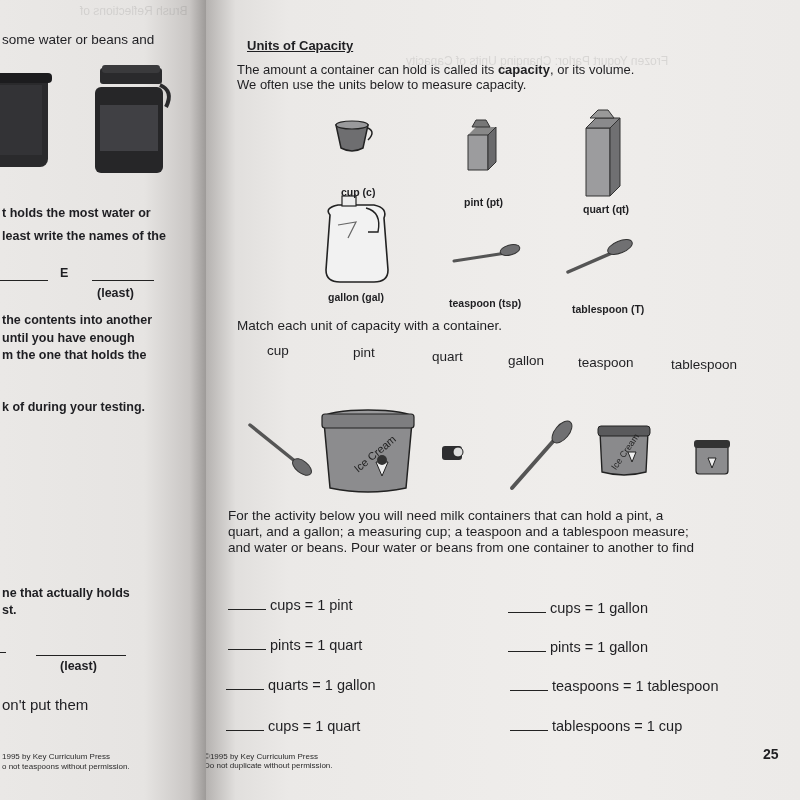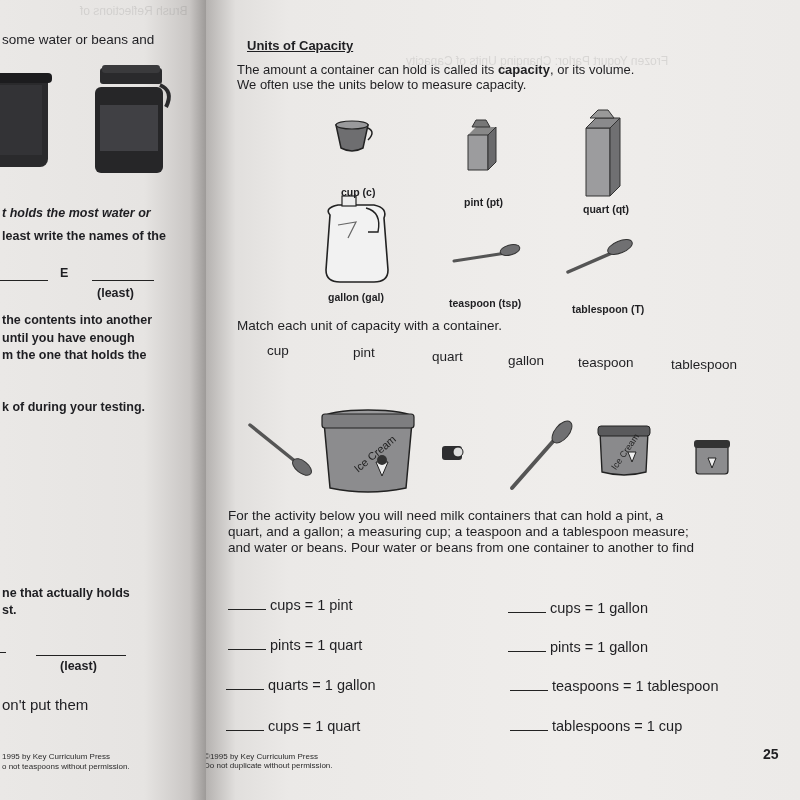--- a/index.html
+++ b/index.html
@@ -50,21 +50,21 @@
     </g>
     <g>
       <rect x="100" y="3" width="62" height="16" rx="3" fill="#2a2a2c"></rect>
       <rect x="102" y="0" width="58" height="8" rx="3" fill="#3a3a3c"></rect>
       <rect x="95" y="22" width="68" height="86" rx="6" fill="#262628"></rect>
       <rect x="100" y="40" width="58" height="46" fill="#404044"></rect>
       <path d="M160 20 q14 6 6 22" stroke="#2a2a2c" stroke-width="4" fill="none"></path>
     </g>
   </svg>
 
-  <div class="abs lp" style="left:2px;top:206px;font-style:italic;">t holds the most water or</div>
+  <div class="abs lp" style="left:2px;top:206px;">t holds the most water or</div>
   <div class="abs lp" style="left:2px;top:229px;">least write the names of the</div>
 
   <div class="abs" style="left:0;top:280px;width:48px;border-bottom:1.4px solid #222;"></div>
   <div class="abs lp" style="left:60px;top:266px;">E</div>
   <div class="abs" style="left:92px;top:280px;width:62px;border-bottom:1.4px solid #222;"></div>
   <div class="abs lp" style="left:97px;top:286px;">(least)</div>
 
   <div class="abs lp" style="left:2px;top:313px;">the contents into another</div>
   <div class="abs lp" style="left:2px;top:331px;">until you have enough</div>
   <div class="abs lp" style="left:2px;top:348px;">m the one that holds the</div>

